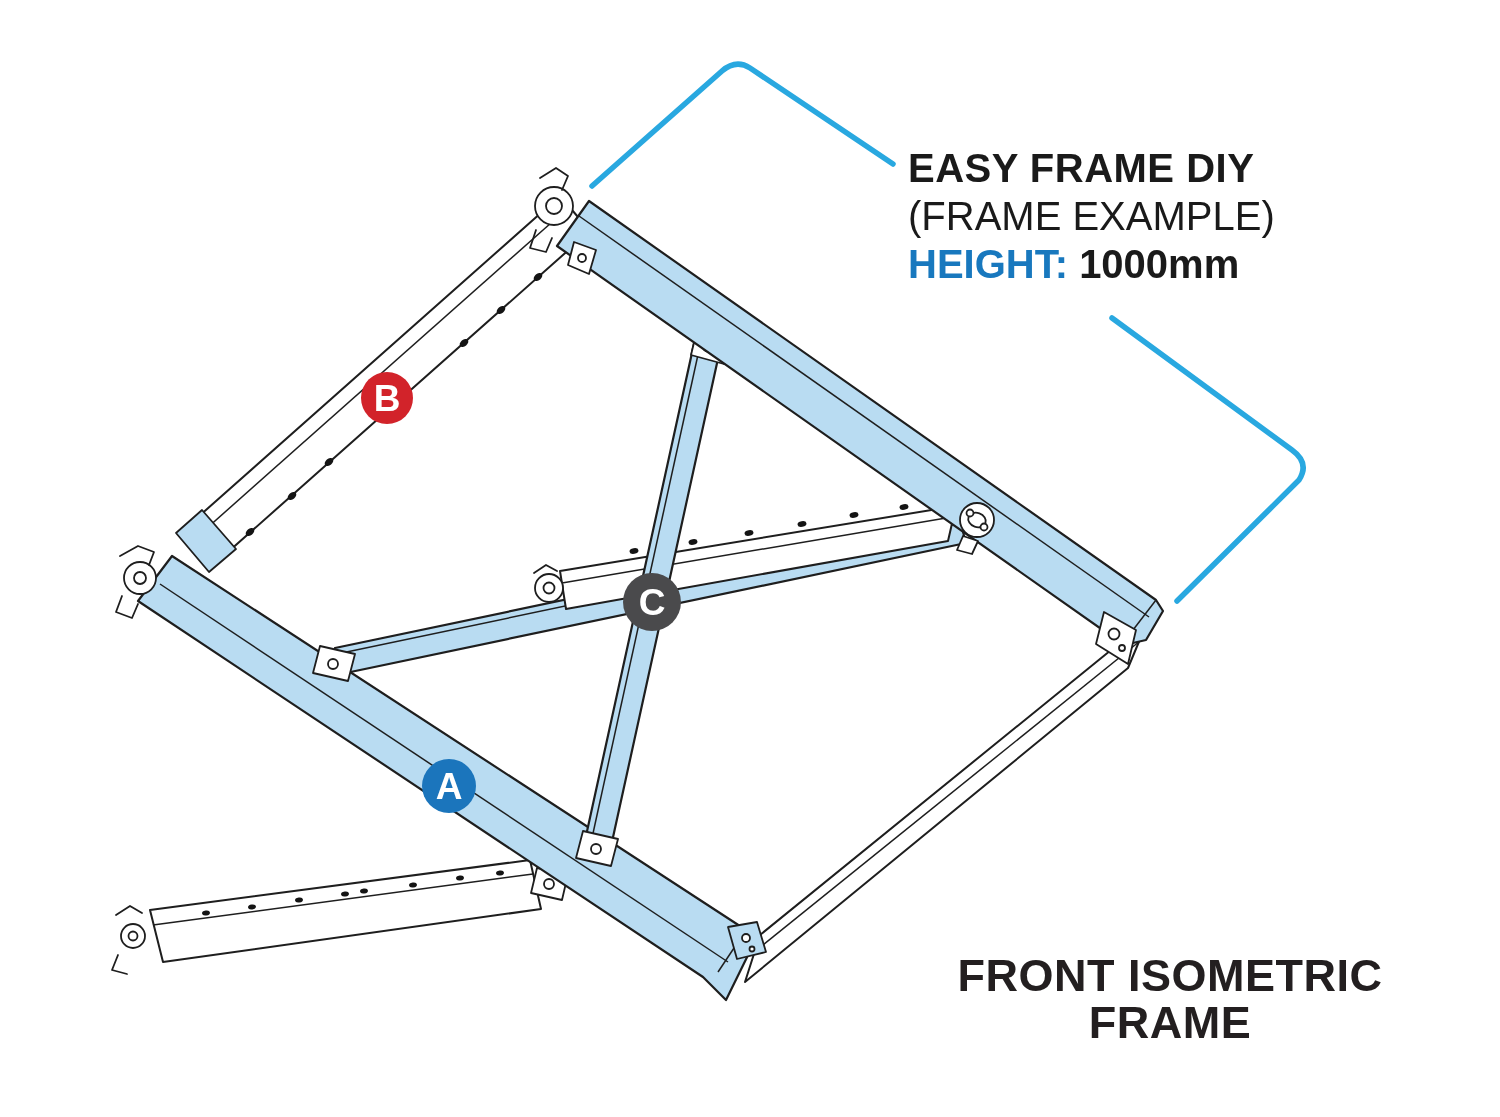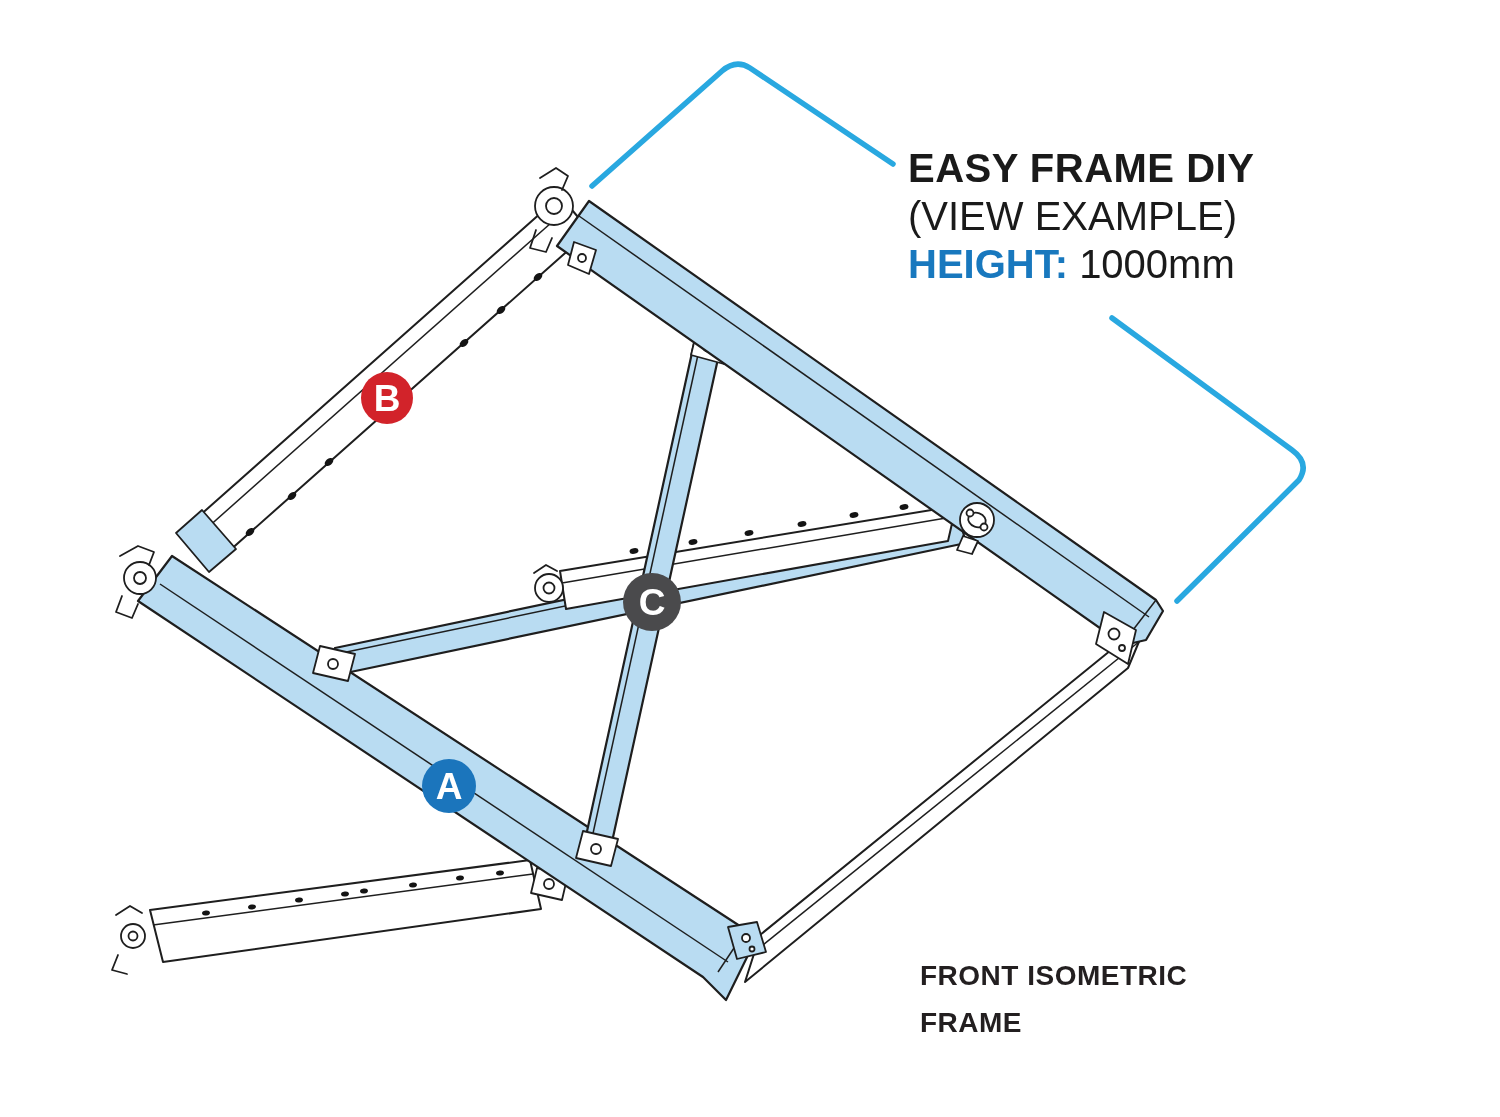--- a/index.html
+++ b/index.html
@@ -24,23 +24,23 @@
   .label-circle-c{fill:var(--label-c-fill);}
   .label-letter{fill:#ffffff;font-family:"Liberation Sans",sans-serif;font-weight:bold;font-size:37px;
                 text-anchor:middle;}
   #info-panel{position:absolute;left:908px;top:108px;line-height:48px;white-space:nowrap;
               color:var(--text-color);font-size:40px;margin-top:36px;}
   .info-title{font-weight:bold;letter-spacing:0.5px;}
   .info-subtitle{font-weight:normal;}
   .dim-label{font-weight:bold;}
   .dim-label.height{color:var(--height-label-color);}
   .dim-label.width{color:var(--width-label-color);}
-  .dim-value{font-weight:normal;color:var(--text-color);}
-  #caption{position:absolute;left:920px;top:952px;width:500px;text-align:left;
-           color:#231f20;font-size:28px;font-weight:bold;line-height:47px;letter-spacing:0.5px;}
+  .dim-value{font-weight:bold;color:var(--text-color);}
+  #caption{position:absolute;left:920px;top:952px;width:500px;text-align:center;
+           color:#231f20;font-size:45px;font-weight:bold;line-height:47px;letter-spacing:0.5px;}
 </style>
 </head>
 <body>
 
 <div id="stage">
 
   <svg width="1500" height="1117" viewBox="0 0 1500 1117">
 
     <path class="leader" d="M592,186 L722,71 Q736,59 750,68 L893,164"></path>
     <path class="leader" d="M1112,318 L1292,450 Q1310,463 1299,480 L1177,601"></path>
@@ -187,21 +187,21 @@
       <text class="label-letter" x="449" y="799">A</text>
     </g>
     <g>
       <circle class="label-circle-c" cx="652" cy="602" r="29"></circle>
       <text class="label-letter" x="652" y="615">C</text>
     </g>
   </svg>
 
   <div id="info-panel">
     <div class="info-title">EASY FRAME DIY</div>
-    <div class="info-subtitle">(VIEW EXAMPLE)</div>
+    <div class="info-subtitle">(FRAME EXAMPLE)</div>
     <div>
       <span class="dim-label height">HEIGHT:</span>
       <span class="dim-value">1000mm</span>
     </div>
   </div>
 
   <div id="caption">
     <div>FRONT ISOMETRIC</div>
     <div>FRAME</div>
   </div>

